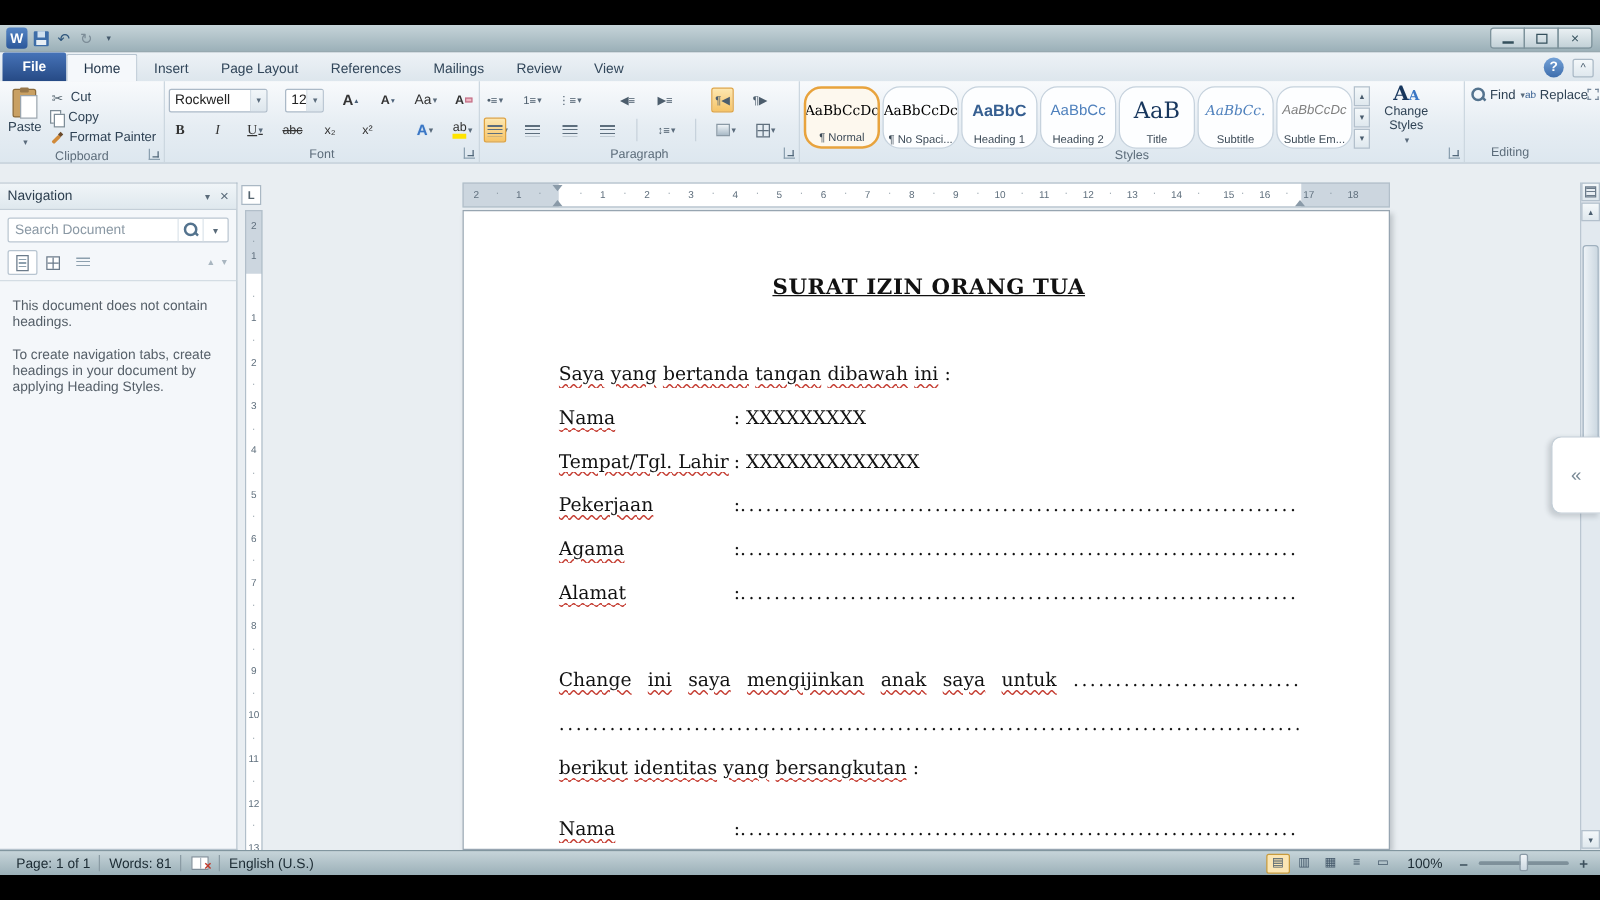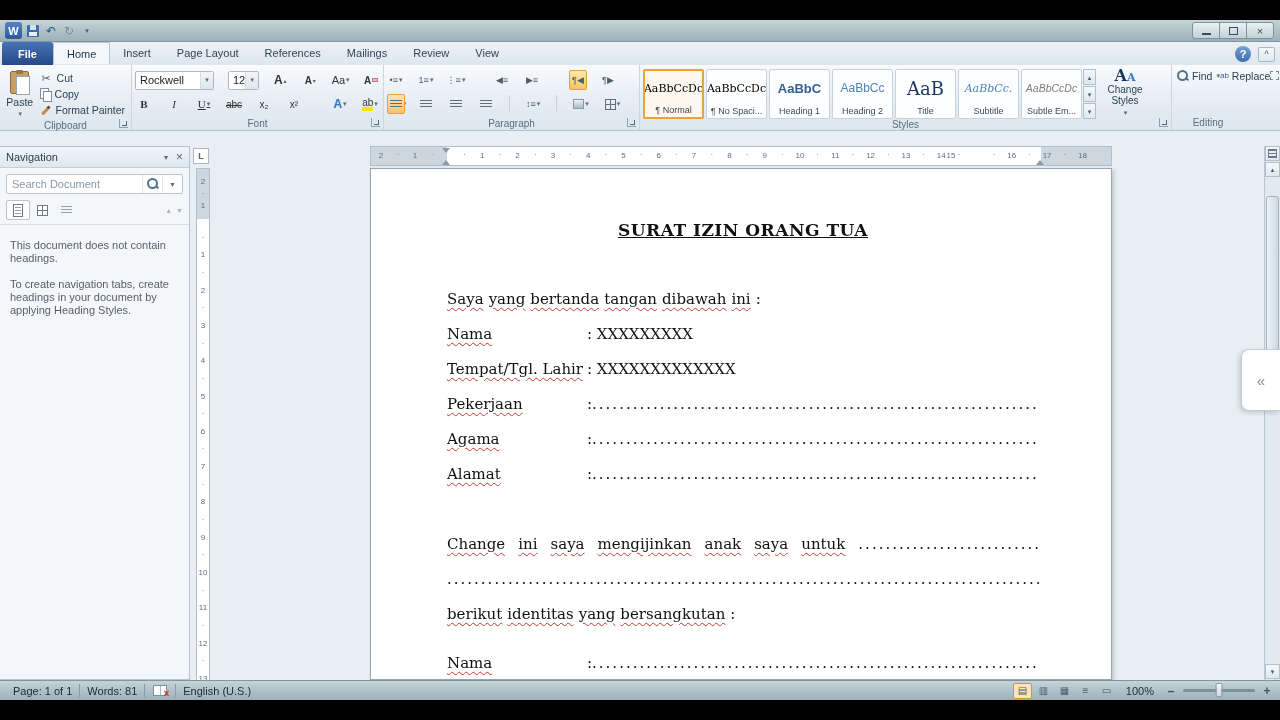--- a/index.html
+++ b/index.html
@@ -22,21 +22,21 @@
 .ic-save::after{content:"";position:absolute;left:2px;bottom:1px;width:8px;height:4px;background:#e9eff5}
 .title{position:absolute;left:50%;transform:translateX(-50%);font-size:12px;color:#15262e;white-space:nowrap}
 .winbtns{position:absolute;right:6px;top:2px;display:flex}
 .winbtn{width:28px;height:17px;border:1px solid #7d929b;background:linear-gradient(#eaf0f3,#c2d1d7);display:flex;align-items:center;justify-content:center;font-size:11px;color:#35505c;margin-left:-1px}
 .winbtn:first-child{border-radius:3px 0 0 3px}.winbtn:last-child{border-radius:0 3px 3px 0}
 .minglyph{width:9px;height:2px;background:#35505c;margin-top:7px}
 .maxglyph{width:9px;height:8px;border:1px solid #35505c}
 
 
 .tabrow{position:absolute;top:22px;left:0;width:100%;height:23px;background:linear-gradient(#edf2f6,#dde6ed);display:flex;align-items:flex-end}
-.tabs{display:flex;align-items:flex-start;padding-left:2px;height:100%}
+.tabs{display:flex;align-items:flex-end;padding-left:2px;height:100%}
 .tab{height:21px;padding:0 13px;font-size:11px;color:#31465a;display:flex;align-items:center;white-space:nowrap}
 .tab.file{background:linear-gradient(#4673b8,#264a85);color:#fff;height:23px;border-radius:2px 2px 0 0;padding:0 16px;font-weight:bold}
 .tab.active{background:#f5f8fb;border:1px solid #b7c4d0;border-bottom:none;border-radius:2px 2px 0 0;height:22px;color:#1f3348}
 .tabrow-right{position:absolute;right:5px;bottom:3px;display:flex;gap:7px;align-items:center}
 .helpbtn{width:16px;height:16px;border-radius:50%;background:linear-gradient(#74a2d8,#3d6dac);color:#fff;font-size:11px;font-weight:bold;display:flex;align-items:center;justify-content:center}
 .collapsebtn{width:17px;height:15px;border:1px solid #aab9c6;border-radius:2px;background:linear-gradient(#f4f8fa,#dfe8ee);color:#44596b;font-size:9px;display:flex;align-items:center;justify-content:center}
 
 
 .ribbon{position:absolute;top:45px;left:0;width:100%;height:66px;background:linear-gradient(#f8fafc,#e6edf3 55%,#dde7ef);border-bottom:1px solid #b4c2ce;display:flex}
 .grp{position:relative;display:flex;flex-direction:column;border-right:1px solid #ccd7e0}
@@ -87,21 +87,21 @@
 .pic.pilcrow{font-size:12px;color:#44596b}
 .ic-al{width:12px;height:9px;background:repeating-linear-gradient(to bottom,#5d6e7d 0 1.2px,transparent 1.2px 3px)}
 .ic-shade{width:11px;height:10px;border:1px solid #8a99a5;background:linear-gradient(#eef3f7,#a9bac7)}
 .ic-borders{width:11px;height:11px;border:1px solid #5f6f7d;position:relative}
 .ic-borders::before{content:"";position:absolute;left:50%;top:0;bottom:0;width:1px;background:#5f6f7d}
 .ic-borders::after{content:"";position:absolute;top:50%;left:0;right:0;height:1px;background:#5f6f7d}
 
 .grp.styles{width:532px}
 .styles-wrap{display:flex;flex:1}
 .gallery{display:flex;align-items:flex-start;gap:2px;padding-top:1px}
-.scard{width:61px;height:50px;background:#fdfeff;border:1px solid #c6d2dd;border-radius:2px;display:flex;flex-direction:column;overflow:hidden}
+.scard{width:61px;height:50px;background:#fdfeff;border:1px solid #c6d2dd;border-radius:14px;display:flex;flex-direction:column;overflow:hidden}
 .scard.sel{border:2px solid #e8a33d;background:#fdf8ee}
 .sprev{flex:1;display:flex;align-items:center;justify-content:center;white-space:nowrap;overflow:hidden}
 .slabel{font-size:9px;color:#3c4a57;text-align:center;padding-bottom:2px;white-space:nowrap;overflow:hidden}
 .prev-normal{font-family:"DejaVu Serif","Liberation Serif",serif;font-size:11px;color:#000}
 .prev-h1{font-weight:bold;font-size:13px;color:#365f91}
 .prev-h2{font-weight:normal;font-size:12px;color:#4f81bd}
 .prev-title{font-family:"DejaVu Serif",serif;font-size:18px;color:#17365d}
 .prev-subtitle{font-family:"DejaVu Serif",serif;font-style:italic;font-size:11px;color:#4f81bd}
 .prev-subtle{font-style:italic;font-size:10.5px;color:#7f7f7f}
 .gal-scroll{width:14px;display:flex;flex-direction:column;gap:1px;padding:1px 0 0 1px}
@@ -546,21 +546,21 @@
           <span class="rnum" style="left: 429px;">10</span>
           <span class="rdot" style="left: 446.65px;">·</span>
           <span class="rnum" style="left: 464.3px;">11</span>
           <span class="rdot" style="left: 481.95px;">·</span>
           <span class="rnum" style="left: 499.6px;">12</span>
           <span class="rdot" style="left: 517.25px;">·</span>
           <span class="rnum" style="left: 534.9px;">13</span>
           <span class="rdot" style="left: 552.55px;">·</span>
           <span class="rnum" style="left: 570.2px;">14</span>
           <span class="rdot" style="left: 587.85px;">·</span>
-          <span class="rnum" style="left: 580px;">15</span>
+          <span class="rnum" style="left: 612px;">15</span>
           <span class="rdot" style="left: 623.15px;">·</span>
           <span class="rnum" style="left: 640.8px;">16</span>
           <span class="rdot" style="left: 658.45px;">·</span>
           <span class="rnum" style="left: 676.1px;">17</span>
           <span class="rdot" style="left: 693.75px;">·</span>
           <span class="rnum" style="left: 711.4px;">18</span>
         </div>
 
       <div class="vruler">
         <div class="active"></div>

